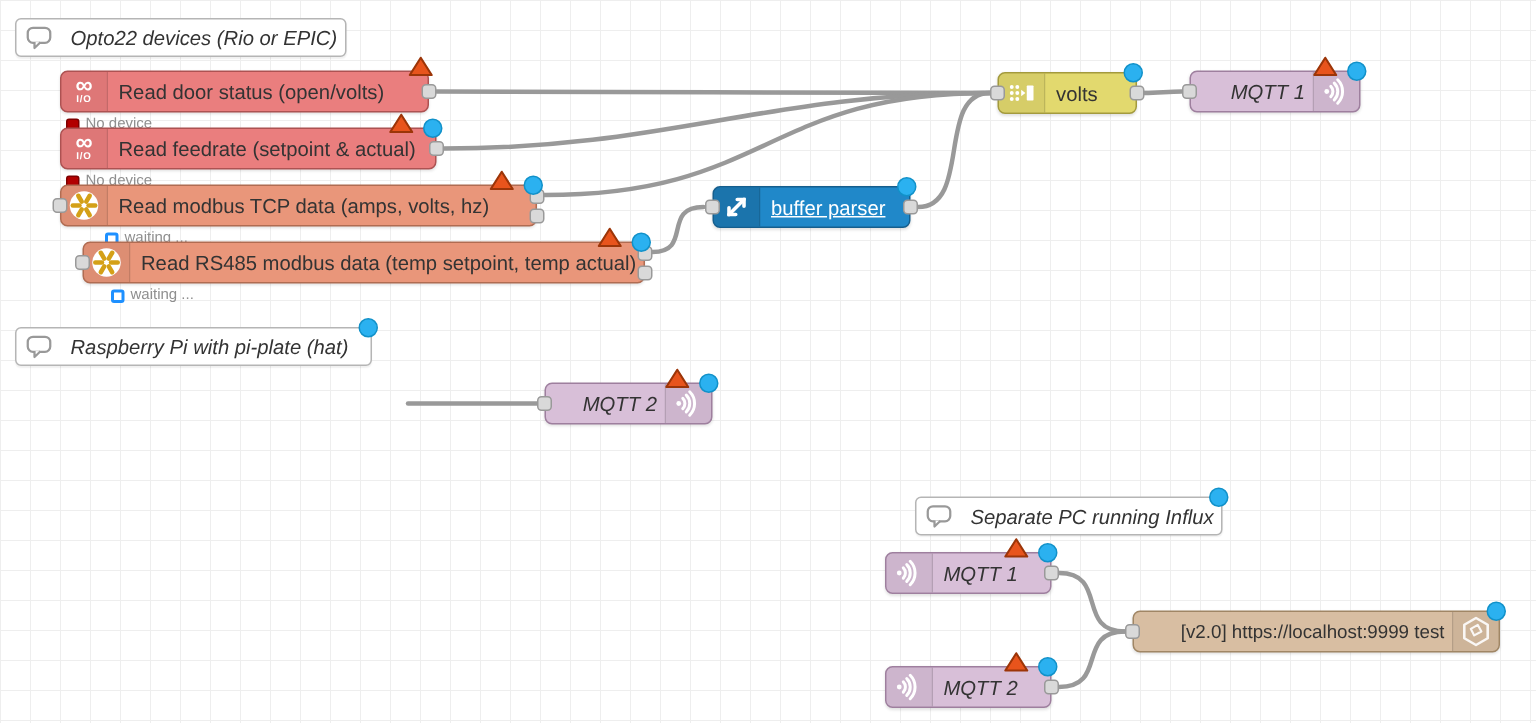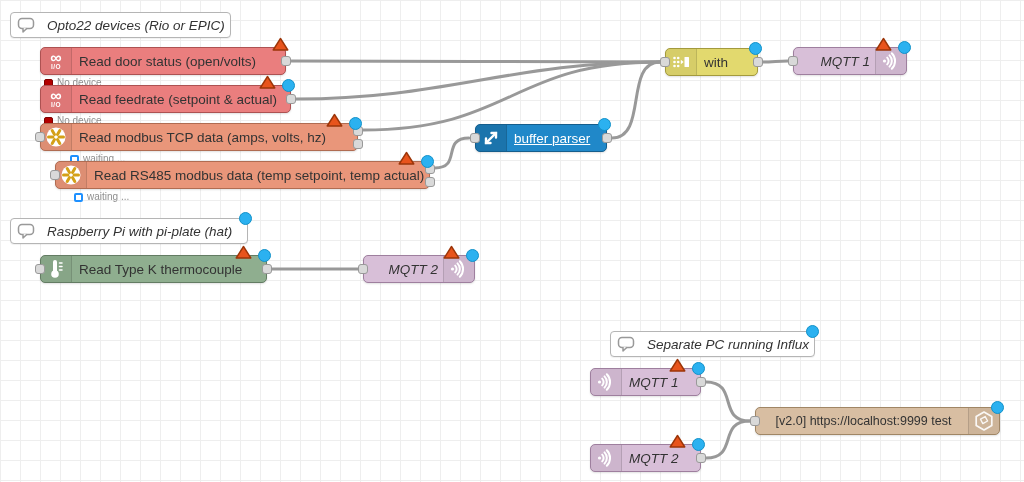--- a/index.html
+++ b/index.html
@@ -38,21 +38,21 @@
   .icon-region.right{right:0;border-left:1px solid rgba(0,0,0,0.12);border-radius:0 4px 4px 0;}
   .parser .icon-region{background:rgba(0,0,0,0.14);}
 
   .node-label{
     position:absolute;left:38px;right:4px;top:0;height:26px;line-height:27px;
     font-size:13.5px;color:#333;white-space:nowrap;overflow:hidden;
   }
   .label-right{left:8px;right:36px;text-align:right;}
   .parser .node-label{color:#ffffff;text-decoration:underline;}
   .italic{font-style:italic;}
-  .small-label{font-size:12.5px;text-align:center;}
+  .small-label{font-size:12.5px;}
 
   .port{
     position:absolute;width:10px;height:10px;border-radius:3px;
     background:#d9d9d9;border:1px solid #999;box-sizing:border-box;z-index:4;
   }
   .port.in {left:-6px;}
   .port.out{right:-6px;}
   .pmid{top:8px;}
 
   .badge-circle{
@@ -245,21 +245,21 @@
             <circle cx="3.5" cy="10" r="1.3"></circle>
             <circle cx="3.5" cy="14" r="1.3"></circle>
             <circle cx="7.2" cy="6" r="1.3"></circle>
             <circle cx="7.2" cy="10" r="1.3"></circle>
             <circle cx="7.2" cy="14" r="1.3"></circle>
             <polygon points="9.8,7.8 12.6,10 9.8,12.2"></polygon>
             <rect x="13.5" y="5" width="4.5" height="10" rx="0.5"></rect>
           </g>
         </svg>
     </span>
-    <span class="node-label">with</span>
+    <span class="node-label">volts</span>
     <span class="port in pmid"></span>
     <span class="port out pmid"></span>
     <span class="badge-circle"></span>
   </div>
 
   <div class="node mqtt" style="left:793px;top:47px;width:114px">
     <span class="icon-region right">
       <svg width="22" height="22" viewBox="0 0 22 22">
           <circle cx="4.5" cy="11" r="1.6" fill="#fff"></circle>
           <g stroke="#ffffff" stroke-width="2" stroke-linecap="round" fill="none">
@@ -270,40 +270,20 @@
         </svg>
     </span>
     <span class="node-label label-right italic">MQTT 1</span>
     <span class="port in pmid"></span>
     <svg class="badge-tri" style="right:14px" width="17" height="15" viewBox="0 0 17 15">
         <polygon points="8.5,1.5 15.8,13 1.2,13" fill="#e8541c" stroke="#9c3508" stroke-width="1.4" stroke-linejoin="round"></polygon>
       </svg>
     <span class="badge-circle"></span>
   </div>
 
-  <div class="node thermo" style="left:40px;top:255px;width:227px">
-    <span class="icon-region left">
-      <svg width="22" height="22" viewBox="0 0 22 22">
-          <line x1="10" y1="4" x2="10" y2="13" stroke="#fff" stroke-width="4" stroke-linecap="round"></line>
-          <circle cx="10" cy="16" r="3.8" fill="#fff"></circle>
-          <g stroke="#fff" stroke-width="1.5" stroke-linecap="round">
-            <line x1="14.5" y1="5" x2="17" y2="5"></line>
-            <line x1="14.5" y1="8.5" x2="17" y2="8.5"></line>
-            <line x1="14.5" y1="12" x2="17" y2="12"></line>
-          </g>
-        </svg>
-    </span>
-    <span class="node-label">Read Type K thermocouple</span>
-    <span class="port in pmid"></span>
-    <span class="port out pmid"></span>
-    <svg class="badge-tri" style="right:14px" width="17" height="15" viewBox="0 0 17 15">
-        <polygon points="8.5,1.5 15.8,13 1.2,13" fill="#e8541c" stroke="#9c3508" stroke-width="1.4" stroke-linejoin="round"></polygon>
-      </svg>
-    <span class="badge-circle"></span>
-  </div>
 
   <div class="node mqtt" style="left:363px;top:255px;width:112px">
     <span class="icon-region right">
       <svg width="22" height="22" viewBox="0 0 22 22">
           <circle cx="4.5" cy="11" r="1.6" fill="#fff"></circle>
           <g stroke="#ffffff" stroke-width="2" stroke-linecap="round" fill="none">
             <path d="M7.2,7.6 A4.8,4.8 0 0 1 7.2,14.4"></path>
             <path d="M9.5,5.4 A7.9,7.9 0 0 1 9.5,16.6"></path>
             <path d="M11.8,3.2 A11,11 0 0 1 11.8,18.8"></path>
           </g>

